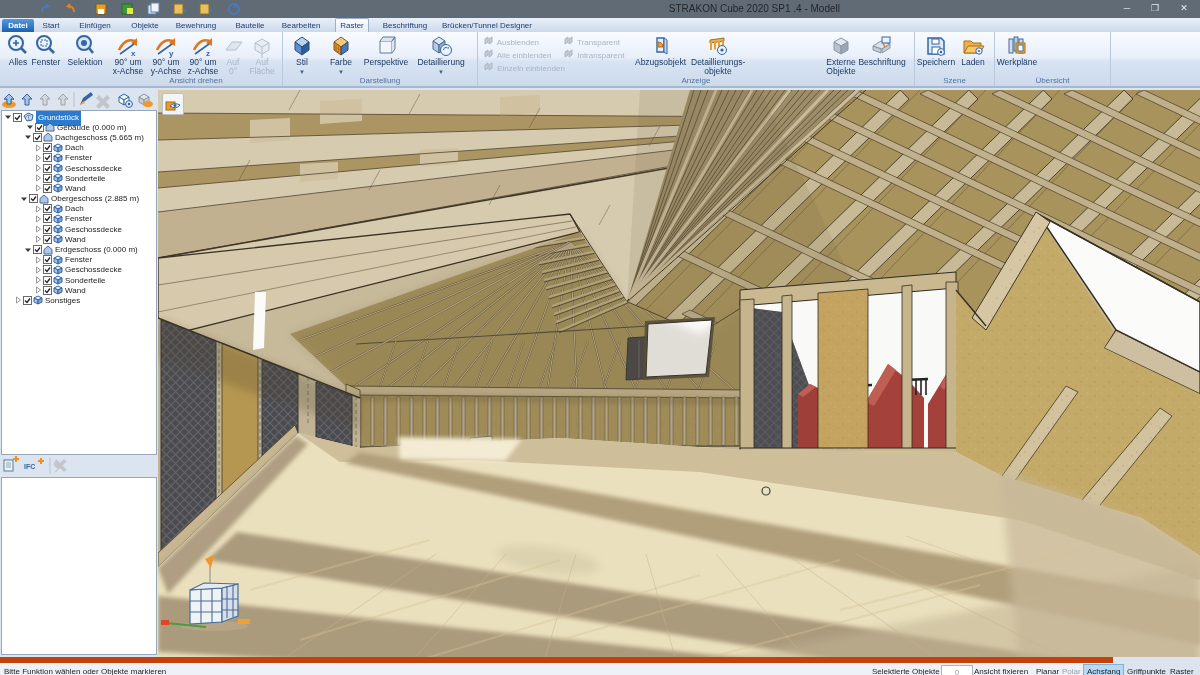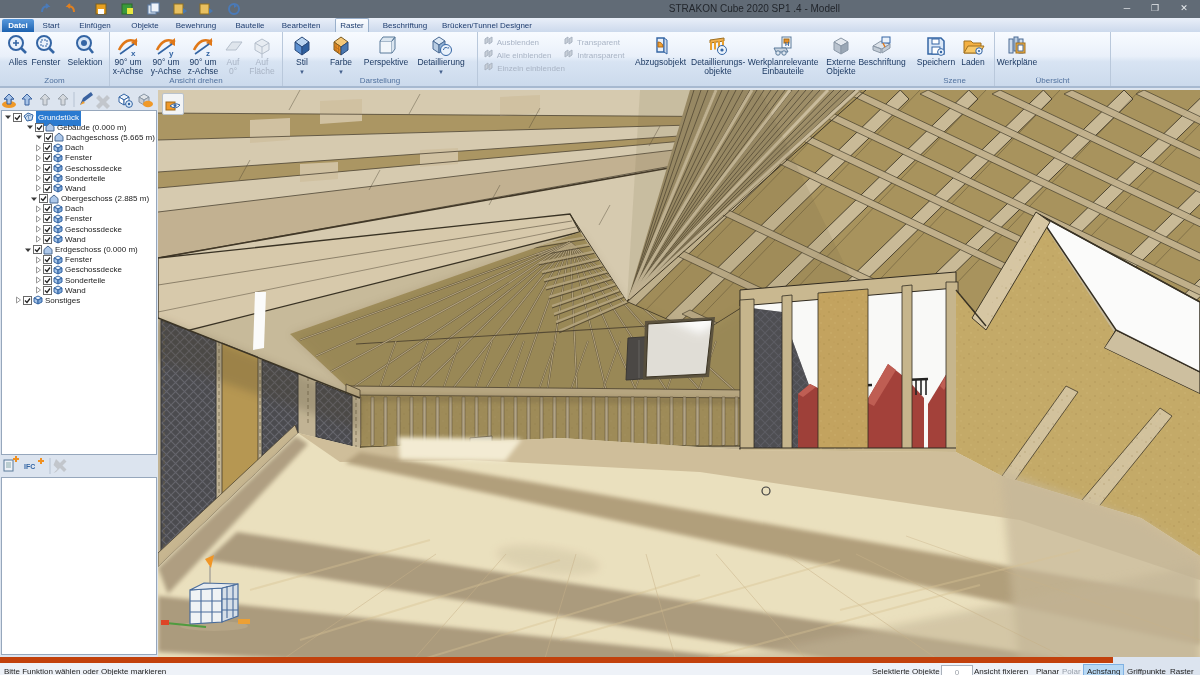--- a/index.html
+++ b/index.html
@@ -60,28 +60,28 @@
  <span class="tab" style="left:76px;width:38px">Einfügen</span>
  <span class="tab" style="left:126px;width:38px">Objekte</span>
  <span class="tab" style="left:174px;width:44px">Bewehrung</span>
  <span class="tab" style="left:231px;width:38px">Bauteile</span>
  <span class="tab" style="left:279px;width:44px">Bearbeiten</span>
  <span class="tab active" style="left:335px;width:34px">Raster</span>
  <span class="tab" style="left:381px;width:48px">Beschriftung</span>
  <span class="tab" style="left:440px;width:94px">Brücken/Tunnel Designer</span>
 </div>
 <div class="abs" id="ribbon">
- <div class="grp" style="left:0;width:110px">
-      <div class="grplabel">Zoom</div>
-    </div>
  <div class="grp" style="left:110px;width:173px">
       <div class="grplabel">Ansicht drehen</div>
     </div>
  <div class="grp" style="left:283px;width:195px">
       <div class="grplabel">Darstellung</div>
+    </div>
+ <div class="grp" style="left:478px;width:437px">
+      <div class="grplabel">Anzeige</div>
     </div>
  <div class="grp" style="left:915px;width:80px">
       <div class="grplabel">Szene</div>
     </div>
  <div class="grp" style="left:995px;width:116px">
       <div class="grplabel">Übersicht</div>
     </div>
 
  <div class="item" style="left:3px;width:30px"><svg class="ic" width="24" height="24" viewBox="0 0 24 24">
         <circle cx="10" cy="9" r="7" fill="#eaf2fb" stroke="#3465a4" stroke-width="2"></circle>
@@ -169,28 +169,20 @@
         <path d="M9 4h7v14h-7z" fill="#eaf0f8" stroke="#3465a4" stroke-width="1.4"></path>
         <path d="M16 4l3 2v14l-3-2z" fill="#c9d8ec" stroke="#3465a4"></path>
         <path d="M10 8c3 0 5 2 5 5h-5z" fill="#f0a030" stroke="#b06818"></path>
       </svg>Abzugsobjekt</div>
  <div class="item" style="left:691px;width:54px"><svg class="ic" width="26" height="24" viewBox="0 0 26 24">
         <path d="M5 6l14-2v3L5 9z" fill="#f0b050" stroke="#a07020"></path>
         <path d="M6 8v8M10 7.5v8M14 7v8M18 6.5v8" stroke="#e8a030" stroke-width="2"></path>
         <circle cx="17" cy="16" r="4.5" fill="#eaf2fb" stroke="#3465a4"></circle>
         <circle cx="17" cy="16" r="1.6" fill="#3465a4"></circle>
       </svg>Detaillierungs-<br>objekte</div>
- <div class="item" style="left:744px;width:78px"><svg class="ic" width="26" height="24" viewBox="0 0 26 24">
-        <rect x="12" y="3" width="9" height="11" fill="#f5f8fb" stroke="#5a7a9a"></rect>
-        <rect x="14" y="5" width="5" height="4" fill="#e89028" stroke="#a06818"></rect>
-        <path d="M4 14h12l2 4H6z" fill="#c9d4e0" stroke="#5a7a9a"></path>
-        <circle cx="8" cy="19" r="2.2" fill="#dde6f0" stroke="#5a7a9a"></circle>
-        <circle cx="14" cy="19" r="2.2" fill="#dde6f0" stroke="#5a7a9a"></circle>
-        <text x="15" y="12" font-size="6" fill="#3465a4" font-weight="bold">H</text>
-      </svg>Werkplanrelevante<br>Einbauteile</div>
  <div class="item" style="left:820px;width:42px"><svg class="ic" width="26" height="24" viewBox="0 0 26 24">
         <path d="M6 8l7-4 7 4-7 4z" fill="#e3e8ee" stroke="#8a97a6"></path>
         <path d="M6 8v8l7 4v-8z" fill="#b9c3cf" stroke="#8a97a6"></path>
         <path d="M20 8v8l-7 4v-8z" fill="#9aa7b5" stroke="#8a97a6"></path>
       </svg>Externe<br>Objekte</div>
  <div class="item" style="left:856px;width:52px"><svg class="ic" width="26" height="24" viewBox="0 0 26 24">
         <path d="M4 12l8-5 9 3-8 5z" fill="#dde3ea" stroke="#8a97a6"></path>
         <path d="M4 12l8 3v4l-8-3zM21 10v4l-8 5v-4z" fill="#c3ccd6" stroke="#8a97a6"></path>
         <rect x="13" y="3" width="8" height="6" fill="#eaf2fb" stroke="#3465a4"></rect>
         <path d="M14 9l2 4" stroke="#e07818" stroke-width="1.4"></path>
@@ -259,21 +251,21 @@
       </svg>
       <svg width="9" height="9" viewBox="0 0 9 9" style="margin-left:1px">
         <rect x="0.5" y="0.5" width="8" height="8" fill="#fff" stroke="#6a6a6a"></rect>
         <path d="M2 4.5l2 2 3-4" stroke="#222" stroke-width="1.3" fill="none"></path>
       </svg>
       <svg width="10" height="10" viewBox="0 0 10 10" style="margin-left:1px">
         <path d="M1 4.5L5 1l4 3.5V9H1z" fill="#adc8ea" stroke="#4a6a94"></path>
       </svg>
       <span class="tlabel">Gebäude (0.000 m)</span>
     </div>
-<div class="trow" style="padding-left:33px">
+<div class="trow" style="padding-left:22px">
       <svg width="8" height="8" viewBox="0 0 8 8">
         <path d="M1 2.5h6L4 6z" fill="#3a3a3a"></path>
       </svg>
       <svg width="9" height="9" viewBox="0 0 9 9" style="margin-left:1px">
         <rect x="0.5" y="0.5" width="8" height="8" fill="#fff" stroke="#6a6a6a"></rect>
         <path d="M2 4.5l2 2 3-4" stroke="#222" stroke-width="1.3" fill="none"></path>
       </svg>
       <svg width="10" height="10" viewBox="0 0 10 10" style="margin-left:1px">
         <path d="M1 4.5L5 1l4 3.5V9H1z" fill="#adc8ea" stroke="#4a6a94"></path>
       </svg>
@@ -347,21 +339,21 @@
         <rect x="0.5" y="0.5" width="8" height="8" fill="#fff" stroke="#6a6a6a"></rect>
         <path d="M2 4.5l2 2 3-4" stroke="#222" stroke-width="1.3" fill="none"></path>
       </svg>
       <svg width="10" height="10" viewBox="0 0 10 10" style="margin-left:1px">
         <path d="M1 3l4-2 4 2-4 2z" fill="#e8f0fa" stroke="#3465a4"></path>
         <path d="M1 3v4l4 2V5z" fill="#aac6e8" stroke="#3465a4"></path>
         <path d="M9 3v4L5 9V5z" fill="#7ea8d8" stroke="#3465a4"></path>
       </svg>
       <span class="tlabel">Wand</span>
     </div>
-<div class="trow" style="padding-left:28px">
+<div class="trow" style="padding-left:18px">
       <svg width="8" height="8" viewBox="0 0 8 8">
         <path d="M1 2.5h6L4 6z" fill="#3a3a3a"></path>
       </svg>
       <svg width="9" height="9" viewBox="0 0 9 9" style="margin-left:1px">
         <rect x="0.5" y="0.5" width="8" height="8" fill="#fff" stroke="#6a6a6a"></rect>
         <path d="M2 4.5l2 2 3-4" stroke="#222" stroke-width="1.3" fill="none"></path>
       </svg>
       <svg width="10" height="10" viewBox="0 0 10 10" style="margin-left:1px">
         <path d="M1 4.5L5 1l4 3.5V9H1z" fill="#adc8ea" stroke="#4a6a94"></path>
       </svg>

